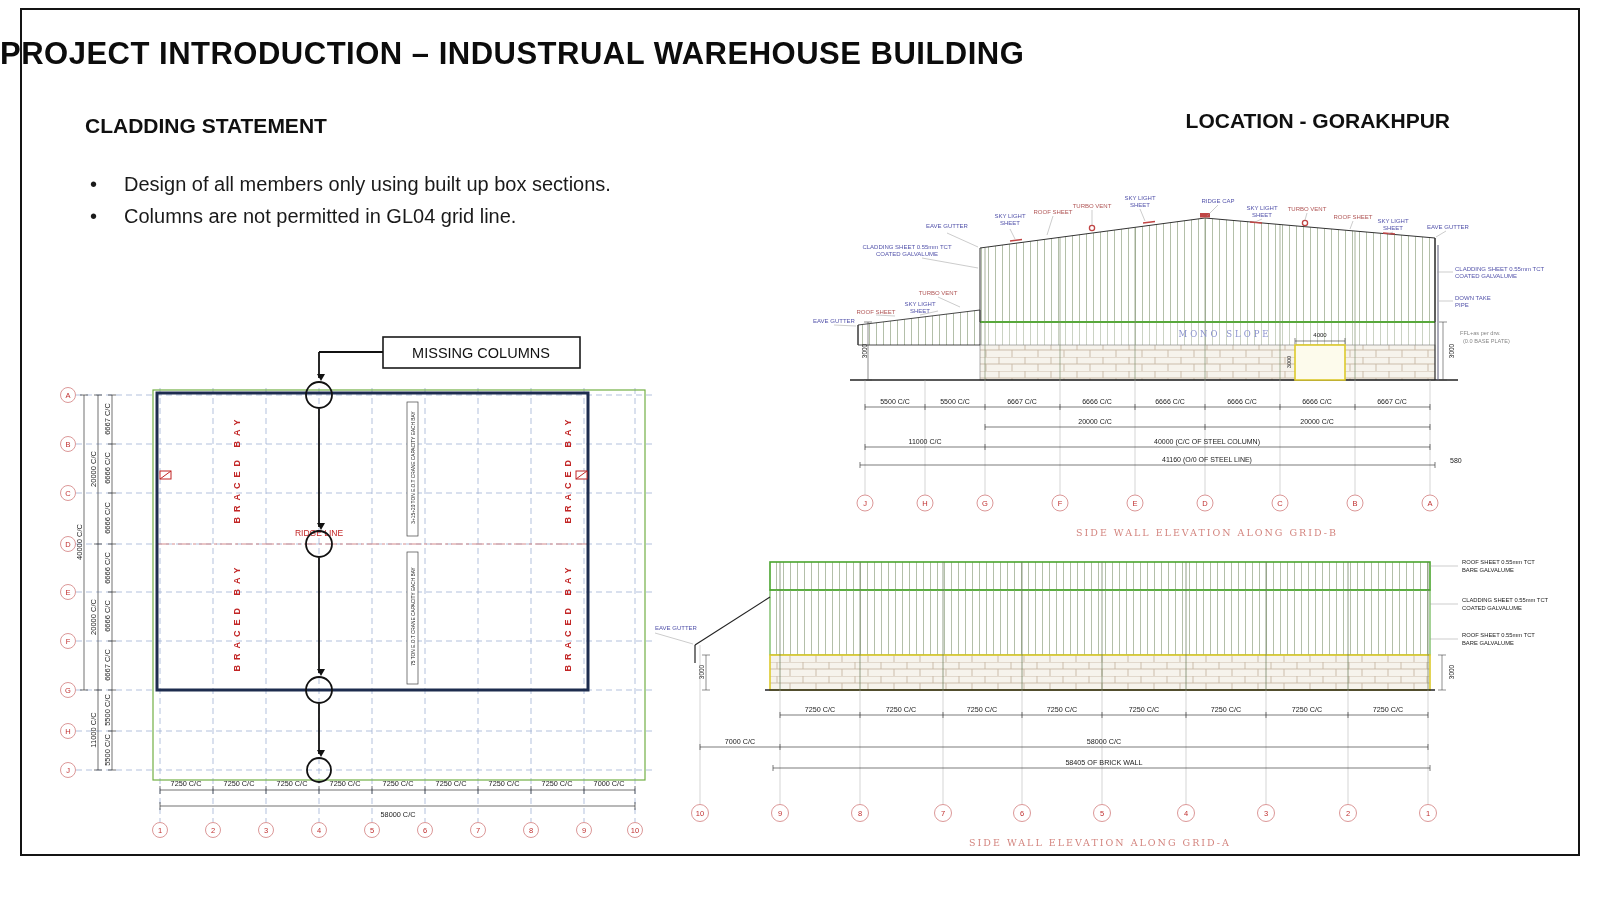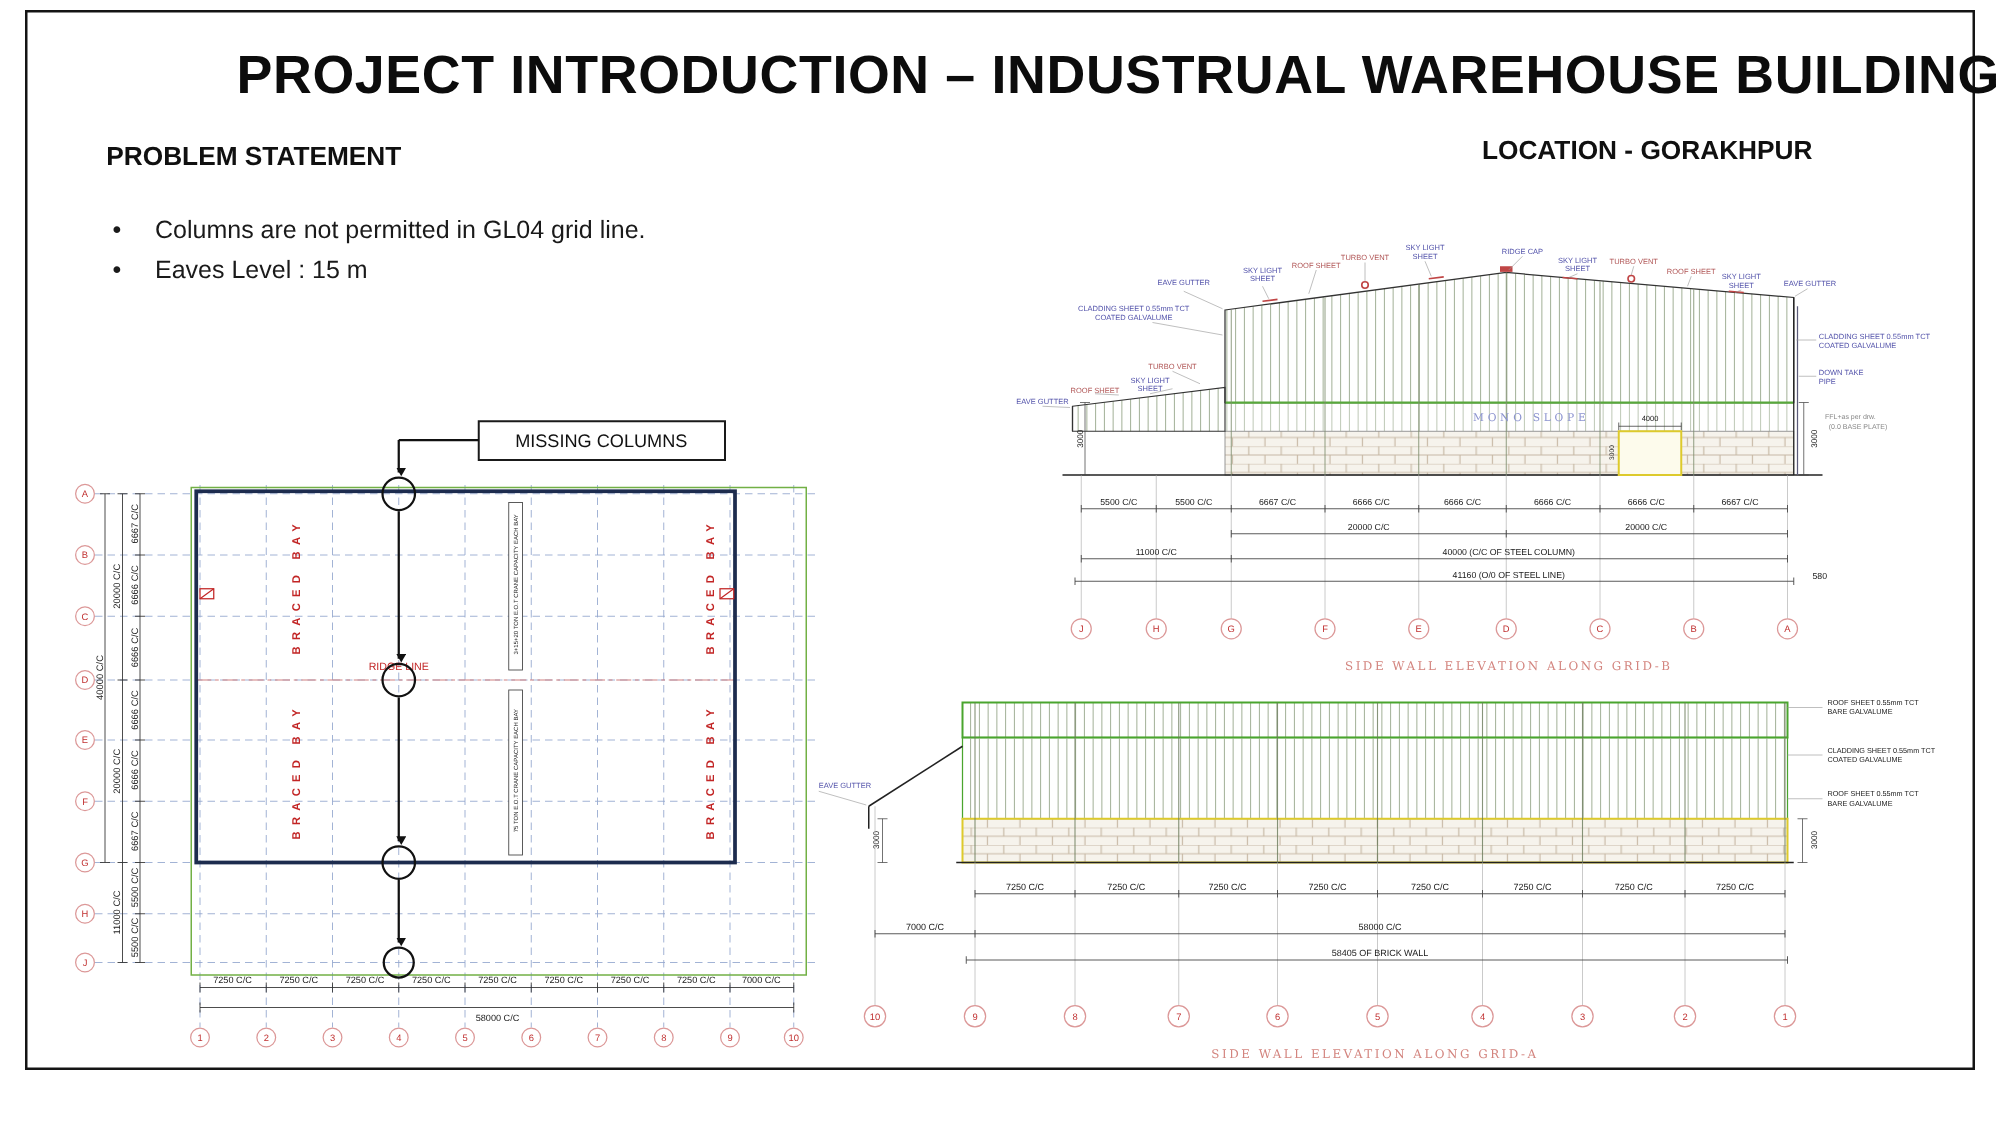--- a/index.html
+++ b/index.html
@@ -1,37 +1,37 @@
 <!DOCTYPE html>
 <html><head>
 <meta charset="utf-8">
 <style>
   *{margin:0;padding:0;box-sizing:border-box}
   html,body{width:1600px;height:900px;background:#fff;font-family:"Liberation Sans",sans-serif;position:relative;overflow:hidden}
   .frame{position:absolute;left:20px;top:8px;width:1560px;height:848px;border:2px solid #141414;background:#fff}
-  .title{position:absolute;left:0;right:0;top:36px;text-align:right;font-size:43px;font-weight:bold;letter-spacing:.5px;color:#0c0c0c}
+  .title{position:absolute;left:0;right:0;top:36px;text-align:left;font-size:31px;font-weight:bold;letter-spacing:.5px;color:#0c0c0c}
   .problem{position:absolute;left:85px;top:114px;font-size:21px;font-weight:bold;color:#101010}
   .location{position:absolute;right:150px;top:109px;font-size:21px;font-weight:bold;color:#101010}
   .bullets{position:absolute;left:88px;top:174px;list-style:none;font-size:20px;color:#1a1a1a;width:720px}
   .bullets li{margin-bottom:11px;padding-left:36px;position:relative;line-height:21px}
   .bullets li::before{content:"•";position:absolute;left:2px;top:0}
   svg{position:absolute;overflow:visible}
   svg text{font-family:"Liberation Sans",sans-serif}
   .cad{font-family:"DejaVu Serif",serif}
 </style>
 </head>
 <body>
 
 <div class="frame"></div>
 <div class="title">PROJECT INTRODUCTION – INDUSTRUAL WAREHOUSE BUILDING</div>
-<div class="problem">PROBLEM STATEMENT</div>
+<div class="problem">CLADDING STATEMENT</div>
 <div class="location">LOCATION - GORAKHPUR</div>
 <ul class="bullets">
+  <li>Design of all members only using built up box sections.</li>
   <li>Columns are not permitted in GL04 grid line.</li>
-  <li>Eaves Level : 15 m</li>
 </ul>
 
 <svg style="left:30px;top:330px" width="640" height="520" viewBox="0 0 640 520">
   <defs>
     <marker id="arrowM" markerWidth="8" markerHeight="8" refX="4" refY="6" orient="auto-start-reverse" markerUnits="userSpaceOnUse">
       <path d="M0 0L8 0L4 7Z" fill="#111" transform="rotate(-90 4 4)"></path>
     </marker>
   </defs>
 
   <g stroke="#8298c6" stroke-width="0.7" stroke-dasharray="6 4" opacity="0.85">

